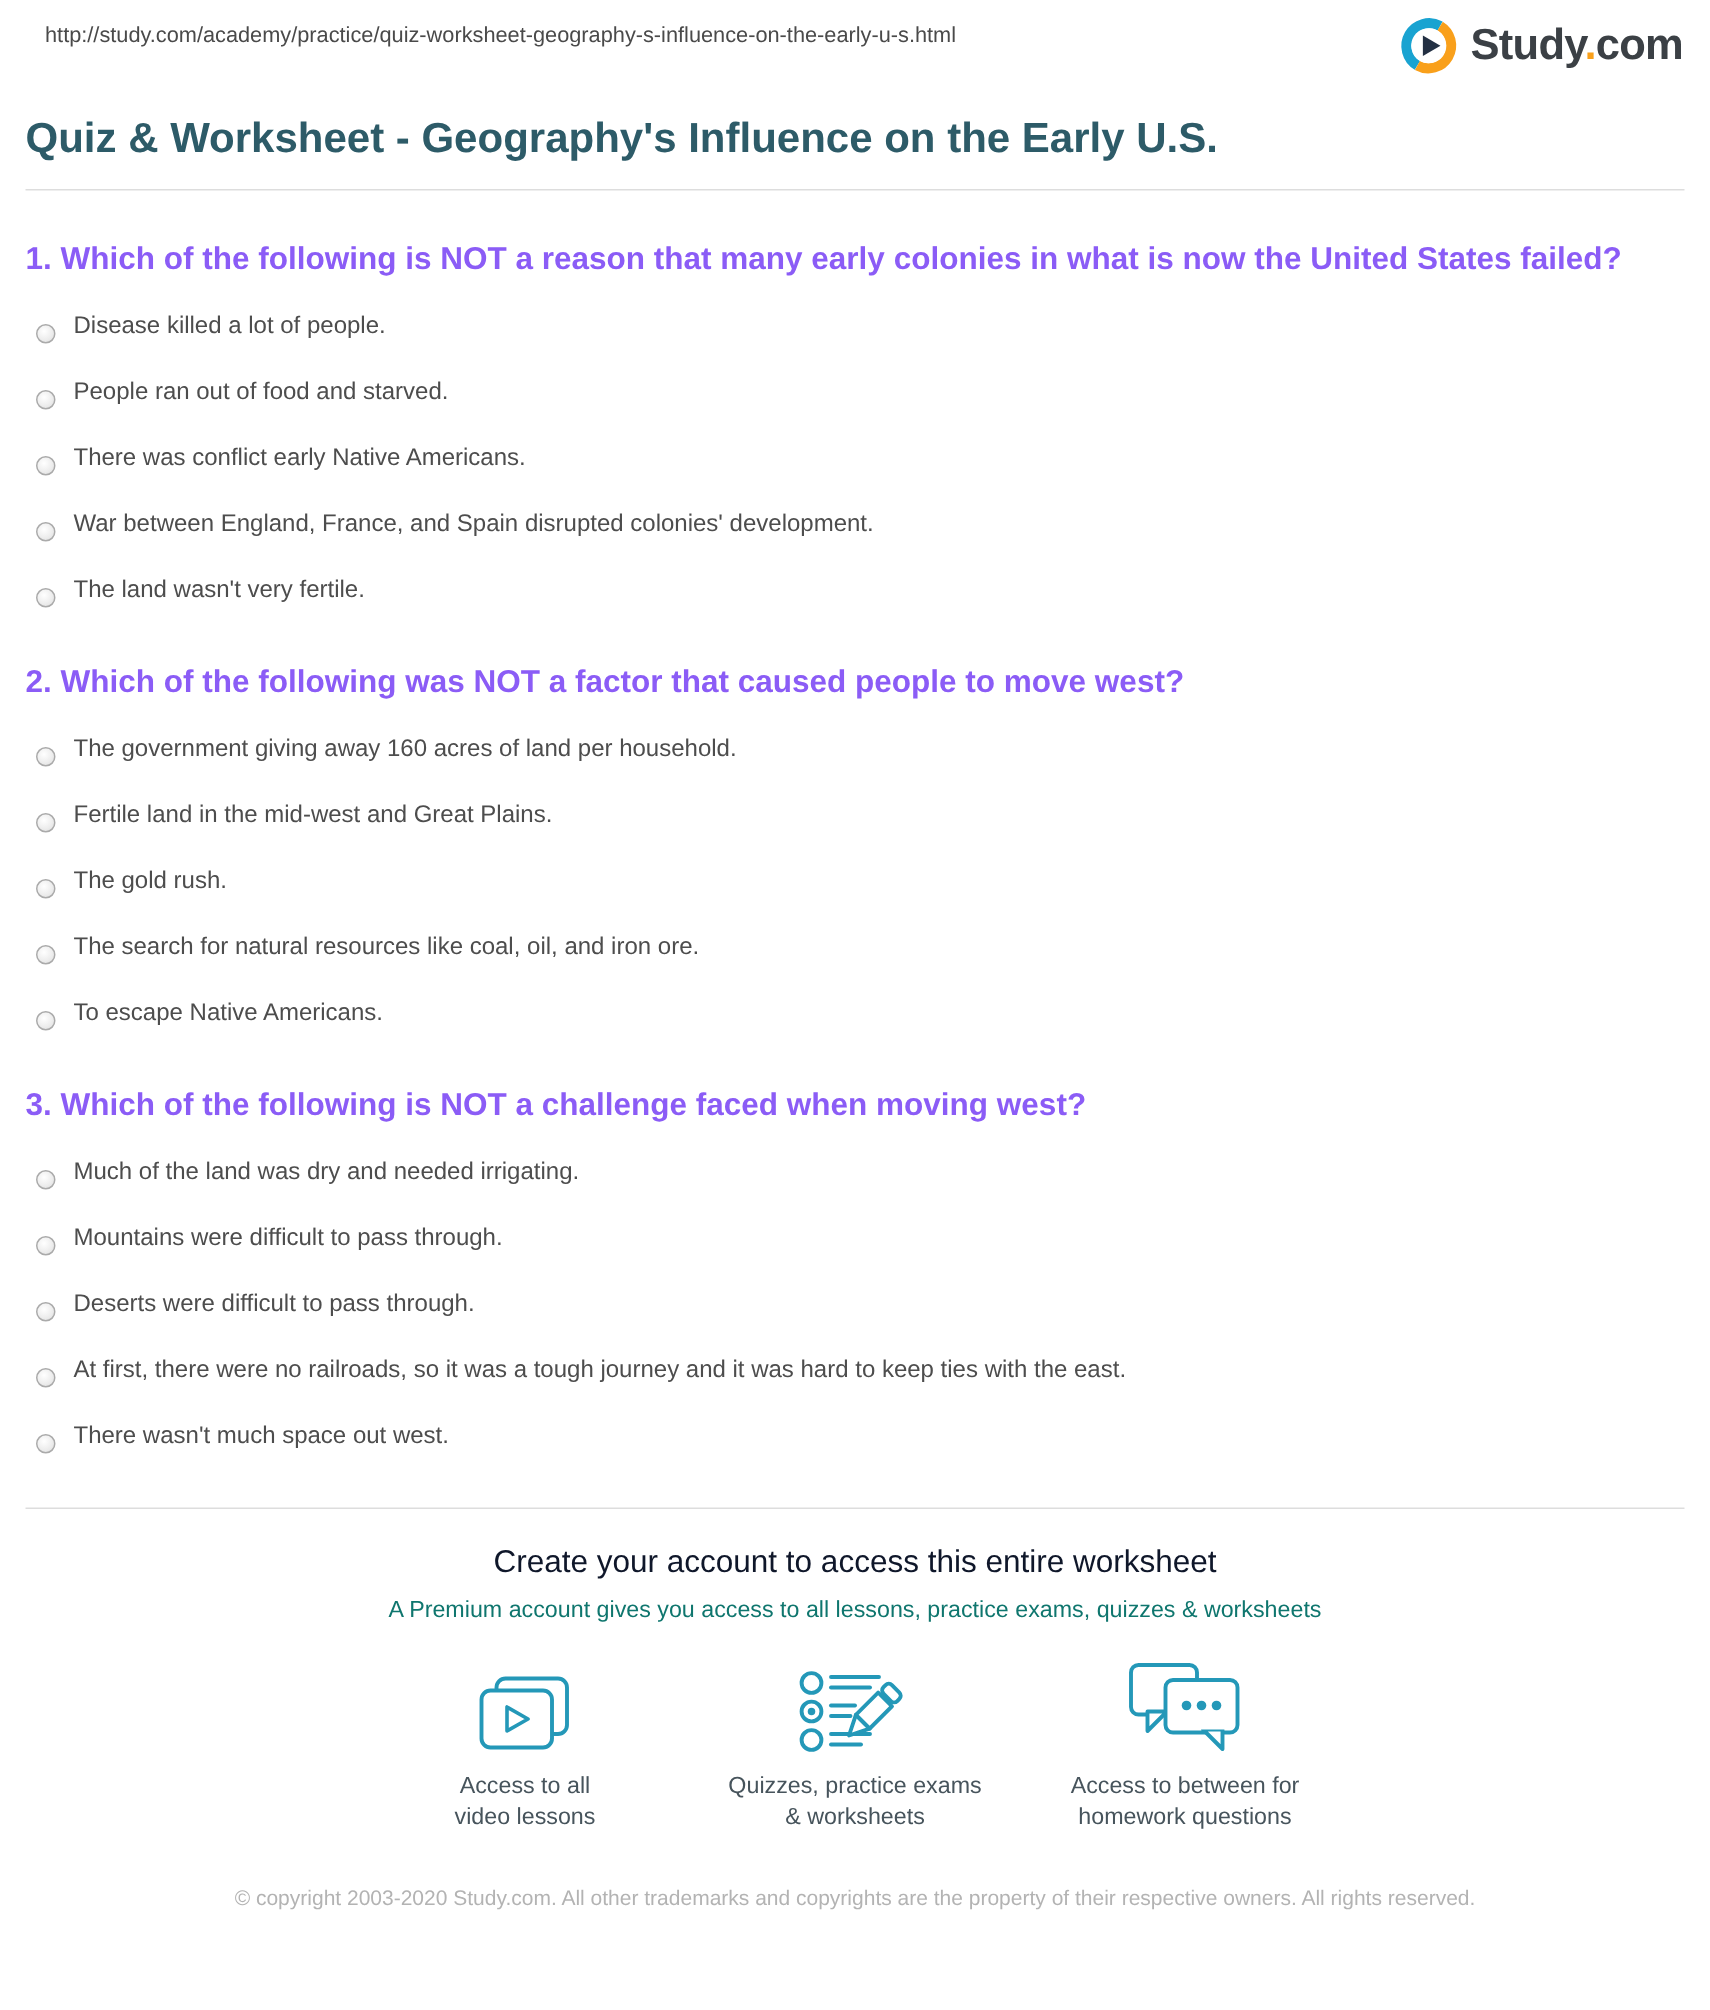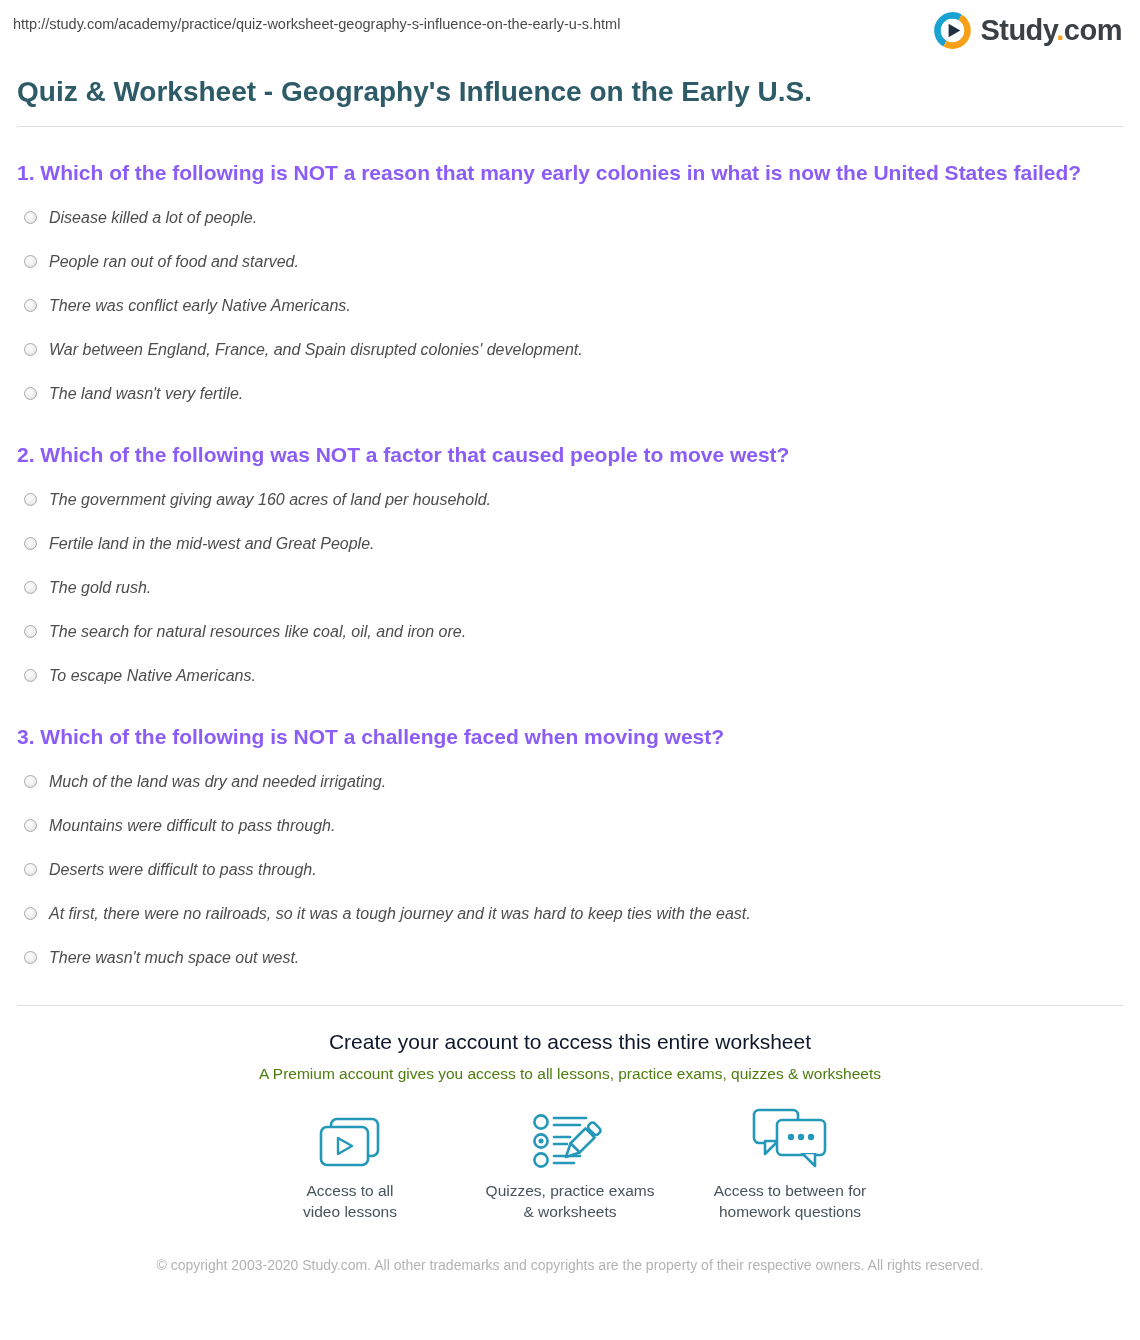--- a/index.html
+++ b/index.html
@@ -4,51 +4,51 @@
 <style>
   * { margin: 0; padding: 0; box-sizing: border-box; }
   html, body { background: #ffffff; }
   body {
     width: 1140px; height: 1340px; overflow: hidden;
     font-family: "Liberation Sans", sans-serif;
     color: #4d4d4d;
   }
 
   
-  .header { display: flex; justify-content: space-between; align-items: flex-start; padding: 10px 18px 0 13px; height: 52px; }
+  .header { display: flex; justify-content: space-between; align-items: flex-start; padding: 10px 18px 0 30px; height: 52px; }
   .page-url { font-size: 14.5px; color: #4a4a4a; padding-top: 6px; }
   .logo { display: flex; align-items: center; gap: 7px; cursor: pointer; }
   .logo svg { width: 41px; height: 41px; display: block; }
   .logo-text { font-size: 29px; font-weight: bold; color: #3b4045; letter-spacing: -0.5px; }
   .logo-dot { color: #f9a01b; }
 
   
   .page-title { margin: 22px 17px 0; font-size: 28px; line-height: 1.3; font-weight: bold; color: #2d5b68; max-width: 830px; }
   .rule { border: none; border-top: 1px solid #ddd; margin: 16px 17px 0; }
 
   
   .questions { margin: 0 17px; }
   .question { margin-top: 34px; }
   .question + .question { margin-top: 38px; }
   .question-text { font-size: 21px; font-weight: bold; color: #8b5cf6; line-height: 24px; }
   .options { margin-top: 22px; }
-  .option { display: flex; align-items: flex-start; margin-bottom: 22px; cursor: pointer; font-style: italic; }
+  .option { display: flex; align-items: flex-end; margin-bottom: 22px; cursor: pointer; }
   .option:last-child { margin-bottom: 0; }
   .radio {
     width: 13px; height: 13px; border-radius: 50%;
     border: 1px solid #aaa;
     background: radial-gradient(circle at 40% 35%, #ffffff 0%, #ececec 60%, #dcdcdc 100%);
     margin: 4px 12px 0 7px; flex: none; display: inline-block;
   }
   .option-label { font-size: 16px; color: #4d4d4d; line-height: 22px; }
 
   
   .cta-rule { margin-top: 36px; }
   .cta-title { text-align: center; font-size: 21px; font-weight: normal; color: #0f172a; margin-top: 22px; line-height: 28px; cursor: pointer; }
-  .cta-subtitle { text-align: center; font-size: 15.5px; color: #4d7c0f; margin-top: 9px; }
+  .cta-subtitle { text-align: center; font-size: 15.5px; color: #0f766e; margin-top: 9px; }
   .features { display: flex; justify-content: center; margin-top: 30px; }
   .feature { width: 220px; text-align: center; }
   .feature-icon { height: 56px; display: flex; align-items: flex-end; justify-content: center; }
   .feature-icon svg { display: block; }
   .feature-label { margin-top: 12px; font-size: 15.5px; color: #47545c; line-height: 1.35; }
 
   .copyright { text-align: center; font-size: 14px; color: #b3b3b3; margin: 32px auto 0; max-width: 990px; line-height: 1.5; }
 </style>
 </head>
 <body>
@@ -105,21 +105,21 @@
   <div class="question">
     <div class="question-text">2. Which of the following was NOT a factor that caused people to move west?</div>
     <div class="options">
   <div class="option">
     <span class="radio"></span>
     <span class="option-label">The government giving away 160 acres of land per household.</span>
   </div>
 
   <div class="option">
     <span class="radio"></span>
-    <span class="option-label">Fertile land in the mid-west and Great People.</span>
+    <span class="option-label">Fertile land in the mid-west and Great Plains.</span>
   </div>
 
   <div class="option">
     <span class="radio"></span>
     <span class="option-label">The gold rush.</span>
   </div>
 
   <div class="option">
     <span class="radio"></span>
     <span class="option-label">The search for natural resources like coal, oil, and iron ore.</span>

